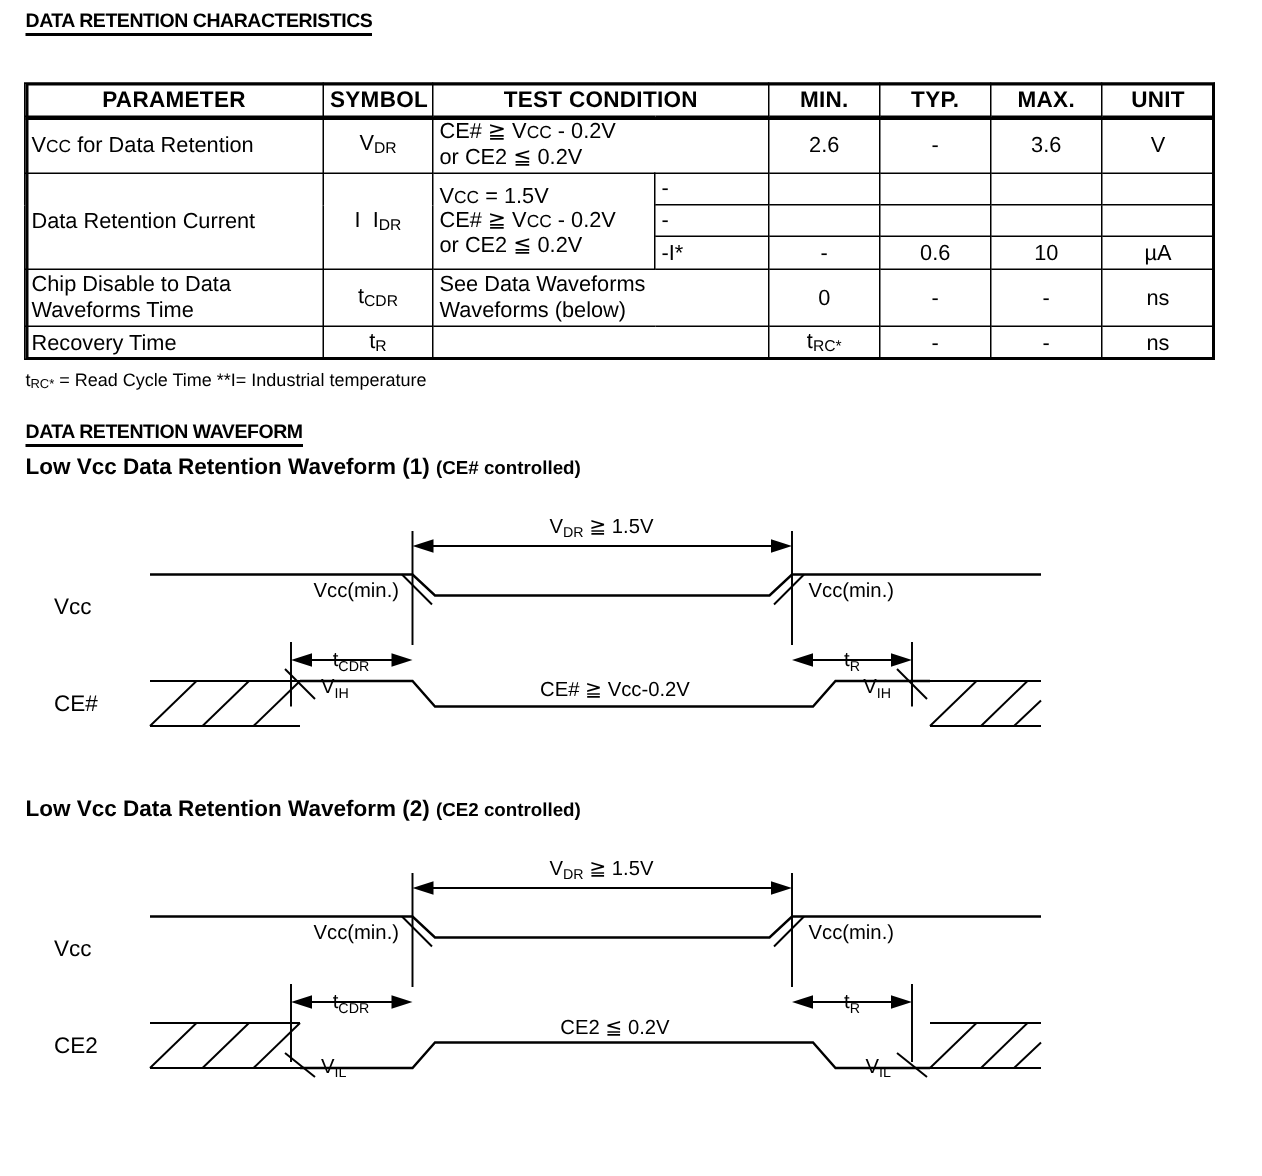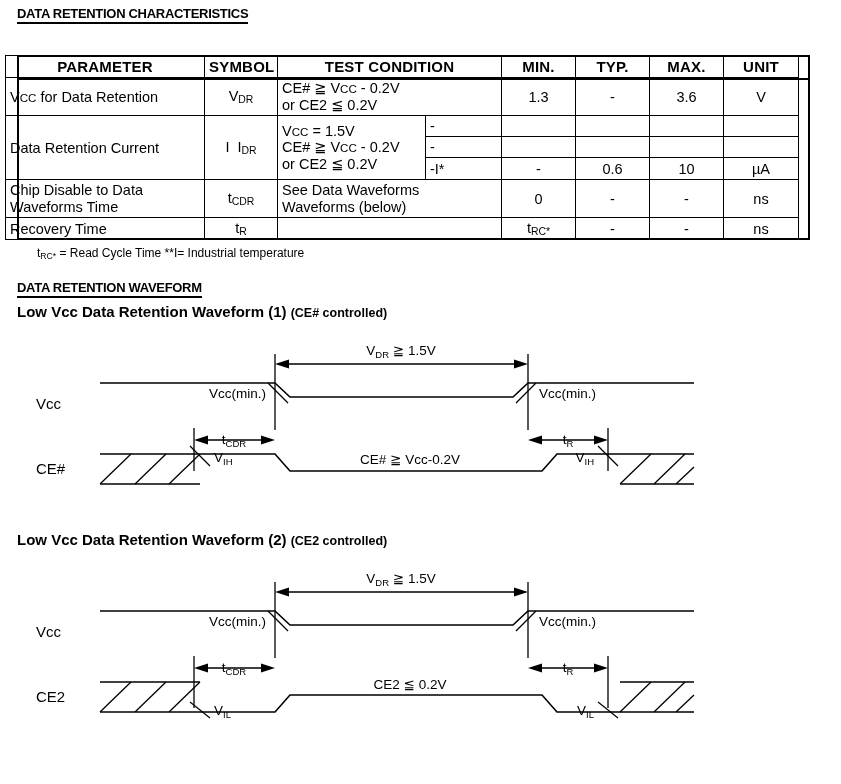--- a/index.html
+++ b/index.html
@@ -43,27 +43,26 @@
   }
   #subtitle-wf1 { left: 17px; top: 303px; }
   #subtitle-wf2 { left: 17px; top: 531px; }
 
   .footnote {
     position: absolute;
     left: 17px;
     top: 246px;
     font-size: 12px;
     white-space: nowrap;
-    margin-left: 20px;
   }
 
   
   #dr-table {
     position: absolute;
-    left: 5px;
+    left: 16px;
     top: 55px;
     width: 793px;
     border-collapse: collapse;
     table-layout: fixed;
     font-size: 14.5px;
   }
   #dr-table td, #dr-table th {
     border: 1px solid #000;
     padding: 0 4px;
     vertical-align: middle;
@@ -161,21 +160,21 @@
       <td class="left">
         <span><span>V</span><span class="sc">CC</span><span> for Data Retention</span></span>
       </td>
       <td>
         <span>V</span><sub>DR</sub>
       </td>
       <td class="left cell-multiline" colspan="2">
         <div>CE# ≧ V<span class="sc">CC</span> - 0.2V</div>
         <div>or CE2 ≦ 0.2V</div>
       </td>
-      <td>1.3</td>
+      <td>2.6</td>
       <td>-</td>
       <td>3.6</td>
       <td>V</td>
     </tr>
 
     <tr style="height:21px">
       <td class="left" rowspan="3">Data Retention Current</td>
       <td rowspan="3">
         <span>I</span>&nbsp;&nbsp;<span>I</span><sub>DR</sub>
       </td>

